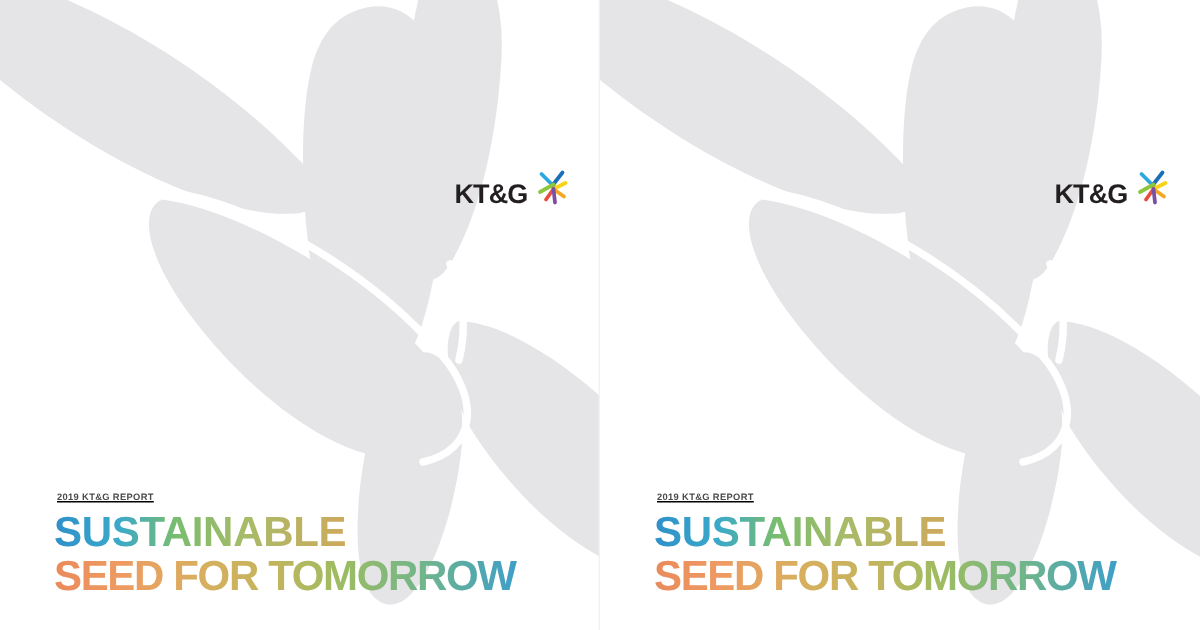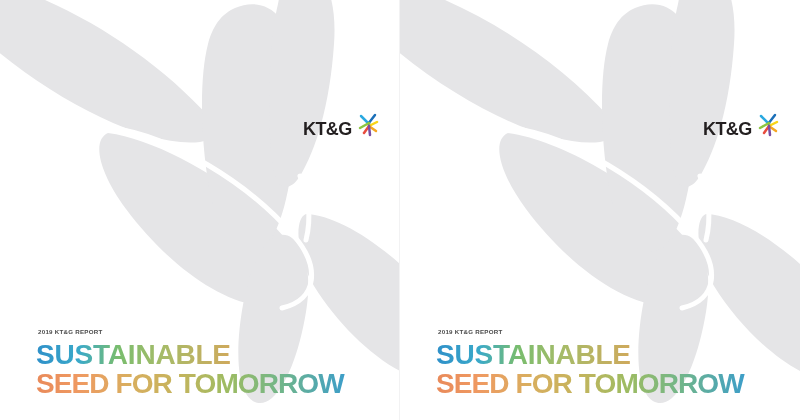--- a/index.html
+++ b/index.html
@@ -57,20 +57,21 @@
   }
   .logo-symbol {
     display: block;
     margin-top: -7px;
   }
   .title-block {
     position: absolute;
     left: 36px;
     bottom: 18px;
     width: 352px;
+    text-decoration: underline;
   }
   .eyebrow {
     font-family: "Liberation Sans", sans-serif;
     font-size: 6.2px;
     font-weight: bold;
     letter-spacing: 0.25px;
     color: #4a4a4a;
     margin: 0 0 5px 2px;
     white-space: nowrap;
   }

